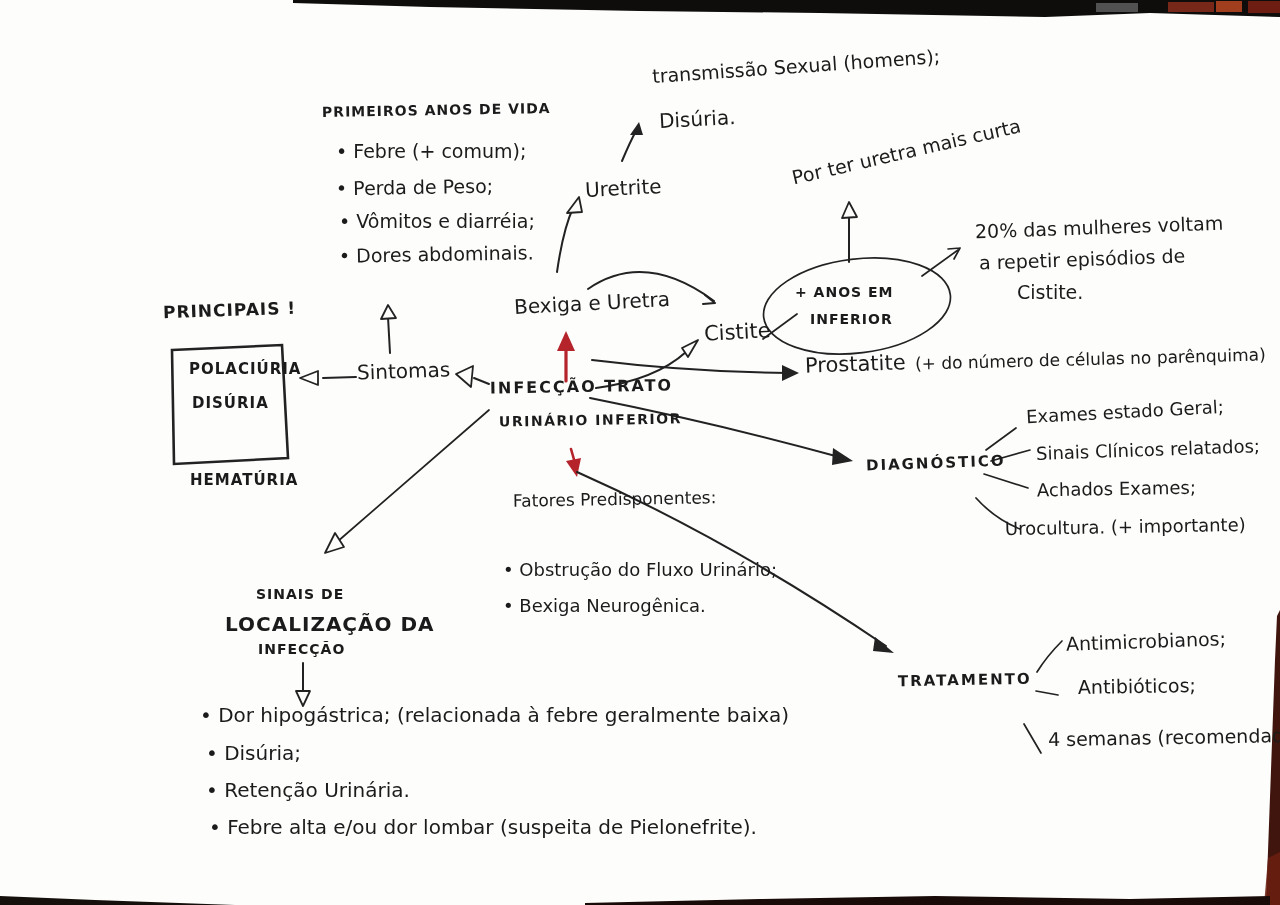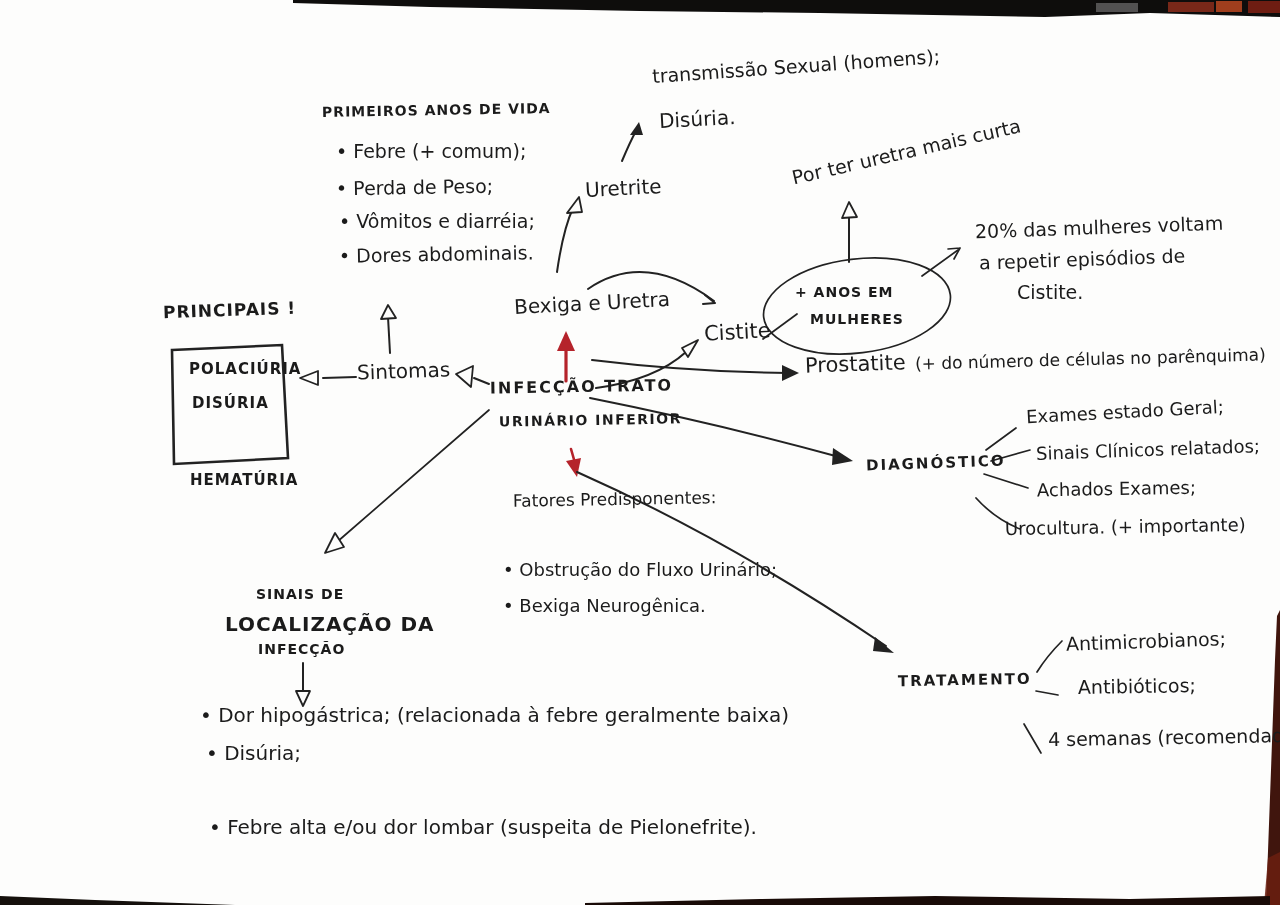--- a/index.html
+++ b/index.html
@@ -116,21 +116,21 @@
 
   <div class="hw" style="left:357px;top:360px;font-size:20px;transform:rotate(-2deg);">Sintomas</div>
 
   <div class="hw caps" style="left:490px;top:378px;font-size:16px;letter-spacing:2px;transform:rotate(-1deg);">INFECÇÃO TRATO</div>
   <div class="hw caps" style="left:499px;top:412px;font-size:14px;letter-spacing:1.5px;transform:rotate(-1deg);">URINÁRIO INFERIOR</div>
 
   <div class="hw" style="left:514px;top:292px;font-size:20px;transform:rotate(-3deg);">Bexiga e Uretra</div>
 
   <div class="hw" style="left:704px;top:320px;font-size:21px;transform:rotate(-3deg);">Cistite</div>
   <div class="hw caps" style="left:795px;top:284px;font-size:14px;">+ ANOS EM</div>
-  <div class="hw caps" style="left:810px;top:311px;font-size:14px;">MULHERES</div>
+  <div class="hw caps" style="left:810px;top:311px;font-size:14px;">INFERIOR</div>
   <div class="hw" style="left:790px;top:168px;font-size:19px;transform:rotate(-13deg);transform-origin:left top;">Por ter uretra mais curta</div>
   <div class="hw" style="left:975px;top:217px;font-size:19px;transform:rotate(-2deg);">20% das mulheres voltam</div>
   <div class="hw" style="left:979px;top:249px;font-size:19px;transform:rotate(-2deg);">a repetir episódios de</div>
   <div class="hw" style="left:981px;top:282px;font-size:19px;margin-left:36px;">Cistite.</div>
 
   <div class="hw" style="left:805px;top:352px;font-size:21px;transform:rotate(-2deg);">Prostatite</div>
   <div class="hw" style="left:915px;top:350px;font-size:17px;transform:rotate(-1.5deg);">(+ do número de células no parênquima)</div>
 
   <div class="hw caps" style="left:866px;top:455px;font-size:15px;letter-spacing:2px;transform:rotate(-2deg);">DIAGNÓSTICO</div>
   <div class="hw" style="left:1026px;top:402px;font-size:18px;transform:rotate(-3deg);">Exames estado Geral;</div>
@@ -140,20 +140,21 @@
 
   <div class="hw" style="left:513px;top:490px;font-size:17px;transform:rotate(-1deg);">Fatores Predisponentes:</div>
   <div class="hw" style="left:503px;top:560px;font-size:18px;">• Obstrução do Fluxo Urinário;</div>
   <div class="hw" style="left:503px;top:596px;font-size:18px;">• Bexiga Neurogênica.</div>
 
   <div class="hw caps" style="left:256px;top:586px;font-size:14px;">SINAIS DE</div>
   <div class="hw caps" style="left:225px;top:613px;font-size:20px;">LOCALIZAÇÃO DA</div>
   <div class="hw caps" style="left:258px;top:641px;font-size:14px;">INFECÇÃO</div>
   <div class="hw" style="left:200px;top:704px;font-size:20px;">• Dor hipogástrica; (relacionada à febre geralmente baixa)</div>
   <div class="hw" style="left:206px;top:742px;font-size:20px;">• Disúria;</div>
+  <div class="hw" style="left:206px;top:779px;font-size:20px;">• Retenção Urinária.</div>
   <div class="hw" style="left:209px;top:816px;font-size:20px;">• Febre alta e/ou dor lombar (suspeita de Pielonefrite).</div>
 
   <div class="hw caps" style="left:898px;top:672px;font-size:15px;letter-spacing:2px;transform:rotate(-1deg);">TRATAMENTO</div>
   <div class="hw" style="left:1066px;top:631px;font-size:19px;transform:rotate(-2deg);">Antimicrobianos;</div>
   <div class="hw" style="left:1078px;top:676px;font-size:19px;transform:rotate(-1deg);">Antibióticos;</div>
   <div class="hw" style="left:1048px;top:727px;font-size:19px;transform:rotate(-1deg);">4 semanas (recomendado)</div>
 
 </div>
 
 </body></html>

